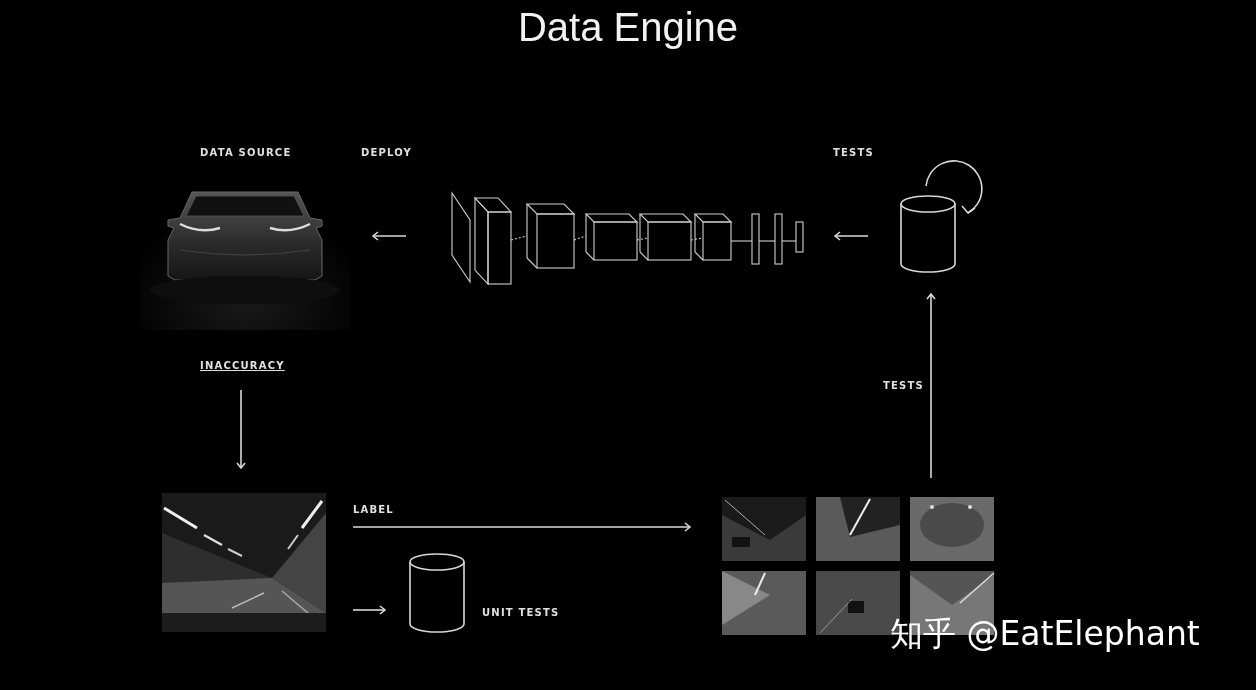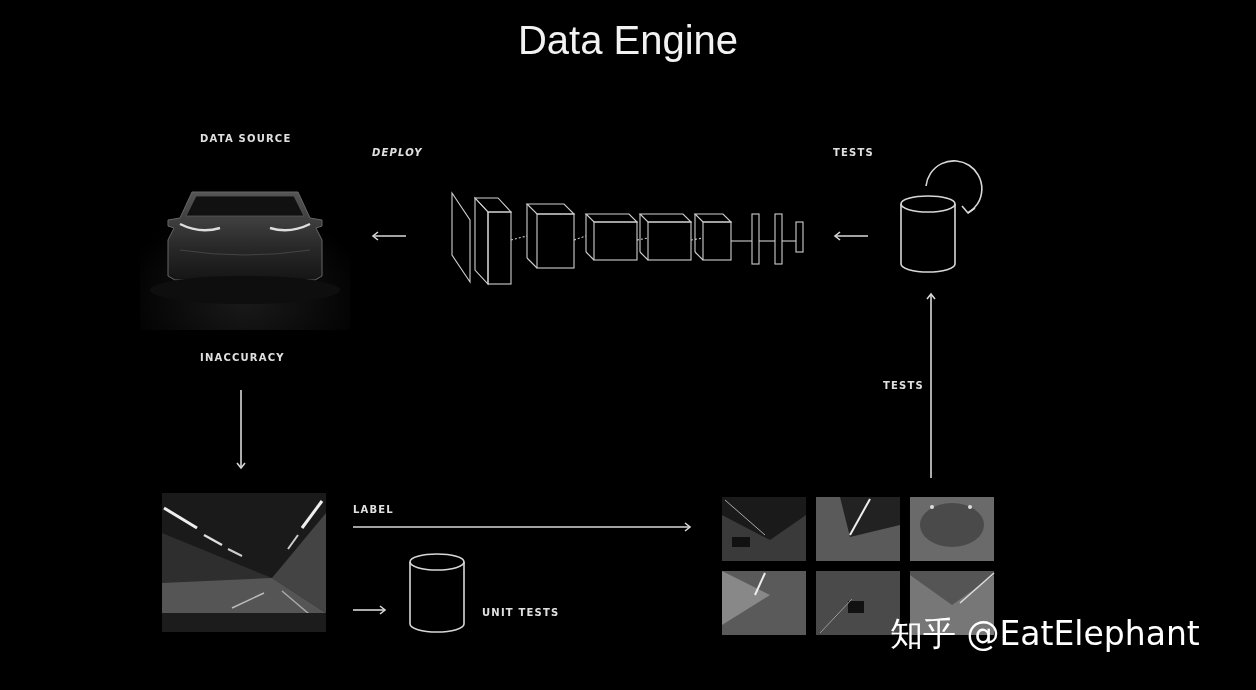--- a/index.html
+++ b/index.html
@@ -1,32 +1,32 @@
 <!DOCTYPE html>
 <html><head>
 <meta charset="utf-8">
 <style>
   html,body{margin:0;padding:0;background:#000;}
   body{width:1256px;height:690px;position:relative;overflow:hidden;font-family:"Liberation Sans",sans-serif;color:#fff;}
   .abs{position:absolute;}
-  .title{left:0;width:1256px;top:18px;text-align:center;font-size:40px;color:#f2f2f2;font-family:"Liberation Sans",sans-serif;}
+  .title{left:0;width:1256px;top:5px;text-align:center;font-size:40px;color:#f2f2f2;font-family:"Liberation Sans",sans-serif;}
   .lbl{font-family:"DejaVu Sans",sans-serif;font-weight:bold;font-size:10px;letter-spacing:1.2px;color:#e0e0e0;}
   .watermark{font-family:"DejaVu Sans",sans-serif;font-size:33px;color:#fff;left:890px;top:612px;white-space:nowrap;}
   svg{position:absolute;left:0;top:0;}
   .photo{position:absolute;overflow:hidden;background:#3a3a3a;}
 </style>
 </head>
 <body>
 
 <div class="abs title">Data Engine</div>
 
-<div class="abs lbl" style="left:200px;top:133px;">DATA SOURCE</div>
-<div class="abs lbl" style="left:372px;top:147px;font-style:italic;">DEPLOY</div>
+<div class="abs lbl" style="left:200px;top:147px;">DATA SOURCE</div>
+<div class="abs lbl" style="left:361px;top:147px;">DEPLOY</div>
 <div class="abs lbl" style="left:833px;top:147px;">TESTS</div>
-<div class="abs lbl" style="left:200px;top:352px;">INACCURACY</div>
+<div class="abs lbl" style="left:200px;top:360px;text-decoration:underline;">INACCURACY</div>
 <div class="abs lbl" style="left:883px;top:380px;">TESTS</div>
 <div class="abs lbl" style="left:353px;top:504px;">LABEL</div>
 <div class="abs lbl" style="left:482px;top:607px;">UNIT TESTS</div>
 
 <div class="abs" style="left:140px;top:180px;width:210px;height:150px;">
   <svg width="210" height="150" viewBox="0 0 210 150">
     <defs>
       <radialGradient id="glow" cx="50%" cy="80%" r="60%">
         <stop offset="0%" stop-color="#1a1a1a"></stop>
         <stop offset="100%" stop-color="#000"></stop>

